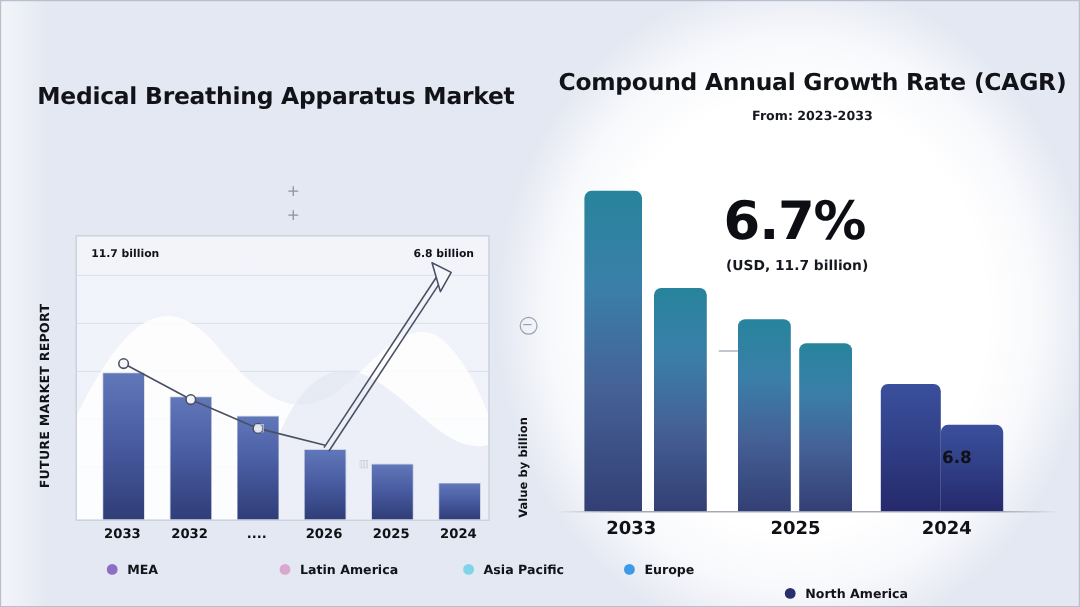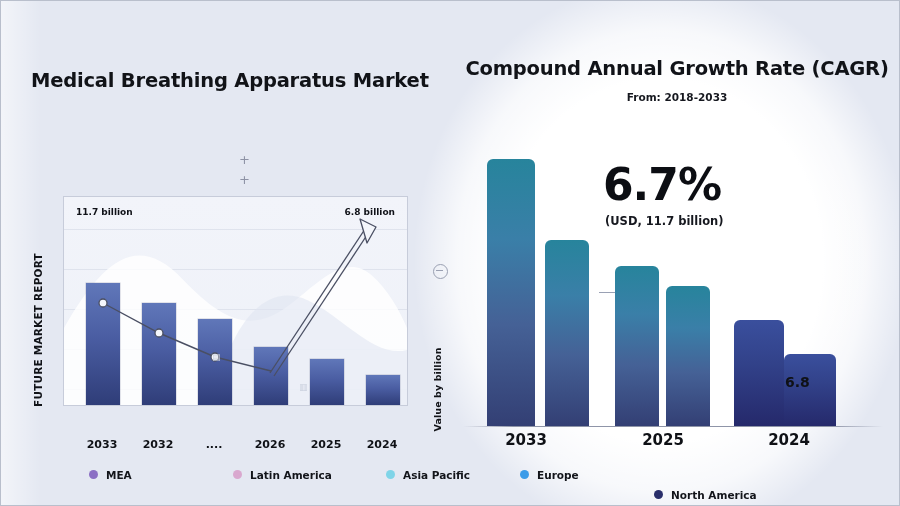--- a/index.html
+++ b/index.html
@@ -83,21 +83,21 @@
   }
   .vlabel-m{
     position:absolute;left:356px;top:370px;width:160px;
     transform:rotate(-90deg);transform-origin:50% 50%;
     font-size:9.5px;font-weight:bold;color:#111318;letter-spacing:.1px;
     text-align:center;
   }
 
   
   .plot-l{
-    position:absolute;left:62px;top:182px;width:345px;height:210px;
+    position:absolute;left:62px;top:182px;width:345px;height:238px;
     background:linear-gradient(180deg,#f2f4fa 0%, #eef1f8 100%);
     border:1px solid #c7ccda;
     box-sizing:border-box;
     overflow:hidden;
   }
   .grid-l{position:absolute;left:0;right:0;height:1px;background:#dfe3ed;}
   .hill{
     position:absolute;left:0;bottom:0;width:100%;height:100%;
   }
   .corner-lab{
@@ -241,21 +241,21 @@
       <div class="xlab-l" style="left:127px;">....</div>
       <div class="xlab-l" style="left:183px;">2026</div>
       <div class="xlab-l" style="left:239px;">2025</div>
       <div class="xlab-l" style="left:295px;">2024</div>
     </div>
   </div>
 
   <div class="right-panel">
 
     <div class="title-r">Compound Annual Growth Rate (CAGR)</div>
-    <div class="sub-r">From: 2018-2033</div>
+    <div class="sub-r">From: 2023-2033</div>
 
     <div class="big-pct">6.7%</div>
     <div class="pct-sub">(USD, 11.7 billion)</div>
 
     <div class="tick-mark"></div>
 
     <div class="bar-r" style="left:34px;  width:48px; height:267px; bottom:81px;"></div>
     <div class="bar-r" style="left:92px;  width:44px; height:186px; bottom:81px;"></div>
     <div class="bar-r" style="left:162px; width:44px; height:160px; bottom:81px;"></div>
     <div class="bar-r" style="left:213px; width:44px; height:140px; bottom:81px;"></div>

